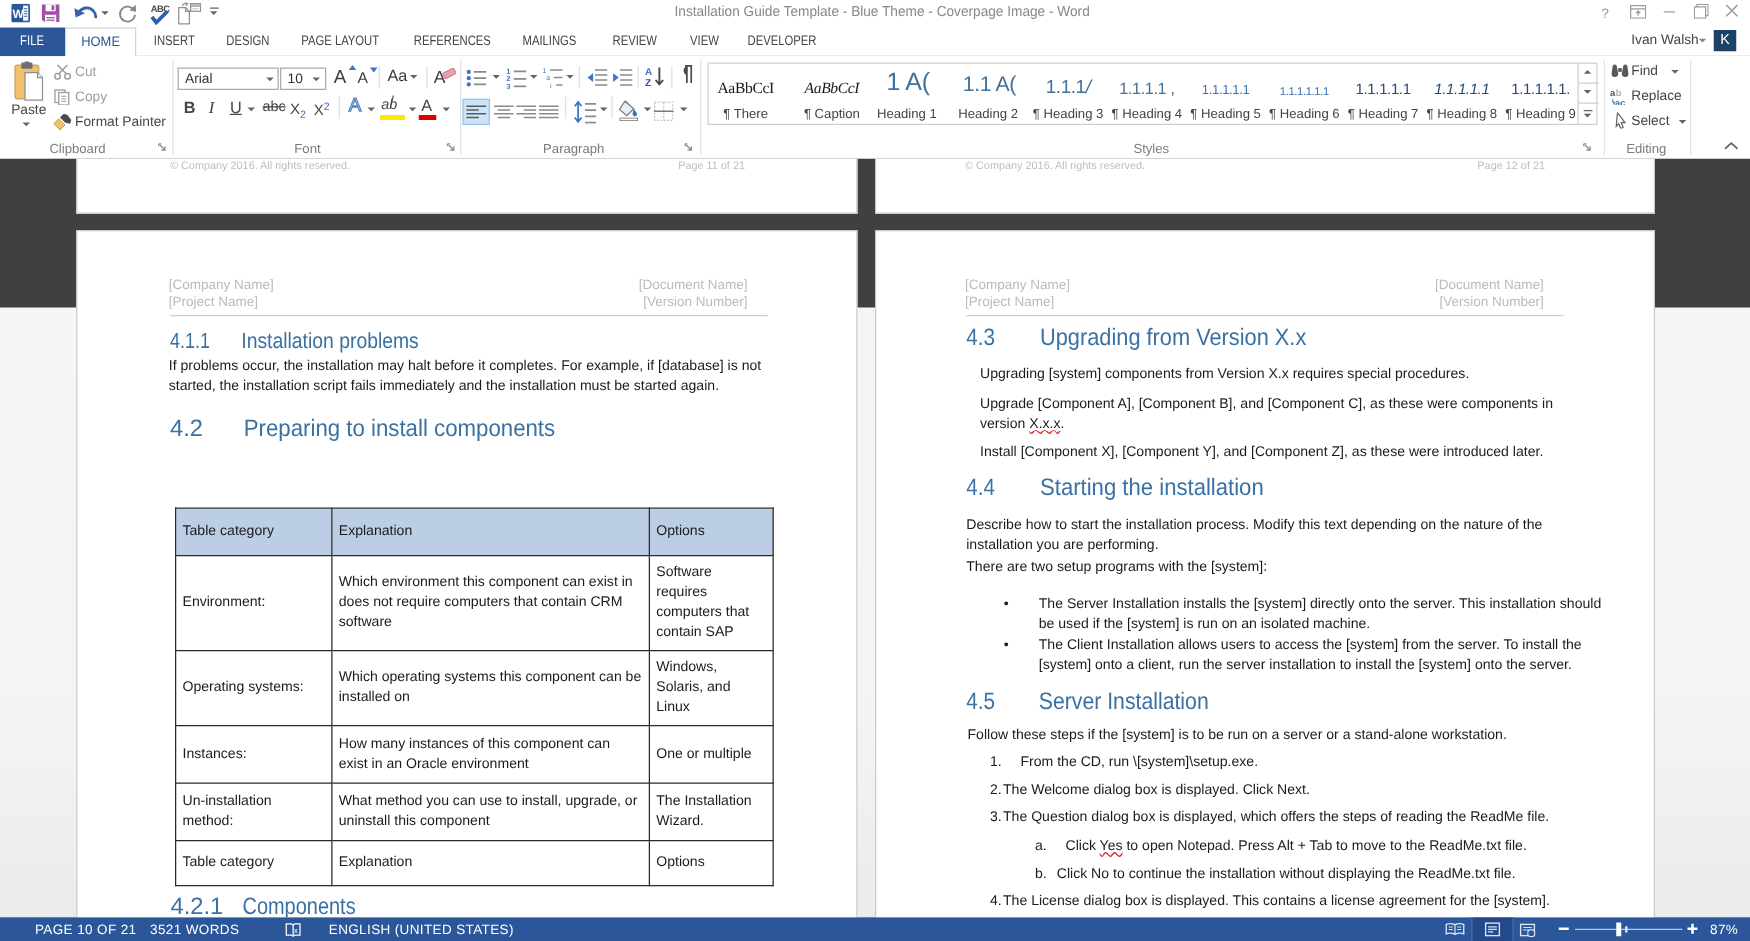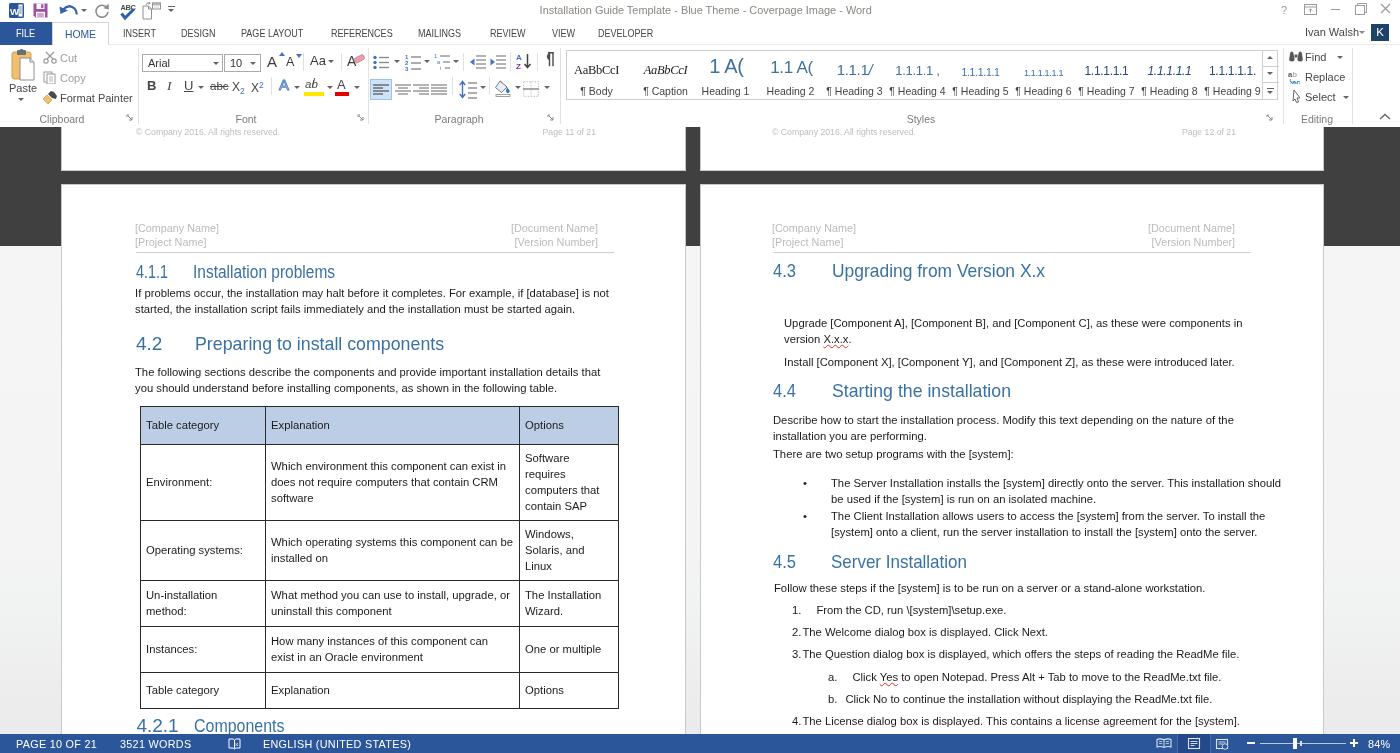--- a/index.html
+++ b/index.html
@@ -361,21 +361,21 @@
   <div class="caret" style="left:544px;top:41px;"></div>
   <svg class="svgi" style="left:547px;top:69px;" width="9" height="9" viewBox="0 0 9 9">
     <path d="M1 1 L1 3 M1 1 L3 1" stroke="#8a8a8a" fill="none"></path>
     <path d="M2 2 L6 6 M6 3 L6 6 L3 6" stroke="#8a8a8a" fill="none"></path>
   </svg>
 
   <div style="position:absolute;left:566px;top:5px;width:712px;height:50px;border:1px solid #cfcfcf;box-sizing:border-box;"></div>
   <div id="sgitems">
     <div class="sgit" style="left:565px;">
         <div class="sgp" style="font-size:12.5px;color:#1a1a1a;font-family:'Liberation Serif',serif;">AaBbCcI</div>
-        <div class="sgl">¶ Body</div>
+        <div class="sgl">¶ There</div>
       </div>
     <div class="sgit" style="left:634px;">
         <div class="sgp" style="font-size:12.5px;color:#1a1a1a;font-style:italic;font-family:'Liberation Serif',serif;">AaBbCcI</div>
         <div class="sgl">¶ Caption</div>
       </div>
     <div class="sgit" style="left:695px;">
         <div class="sgp" style="font-size:20px;color:#41719c;">1 A(</div>
         <div class="sgl" style="left:-2px;">Heading 1</div>
       </div>
     <div class="sgit" style="left:760px;">
@@ -460,85 +460,85 @@
   </div>
   <div class="page" id="pagebl">
     <div class="abs hdrtxt" style="left:73px;top:36px;">[Company Name]<br>[Project Name]</div>
     <div class="abs hdrtxt" style="right:87px;top:36px;text-align:right;">[Document Name]<br>[Version Number]</div>
     <div class="hline" style="left:74px;top:67px;width:478px;"></div>
     <div class="hnum h3" style="left:74px;top:76.5px;transform:scaleX(0.82);">4.1.1</div>
     <div class="htxt h3" style="left:131px;top:76.5px;transform:scaleX(0.885);">Installation problems</div>
     <div class="abs body" style="left:73px;top:100px;">If problems occur, the installation may halt before it completes. For example, if [database] is not<br>started, the installation script fails immediately and the installation must be started again.</div>
     <div class="hnum h2" style="left:74px;top:148px;">4.2</div>
     <div class="htxt h2" style="left:133px;top:148px;transform:scaleX(0.936);">Preparing to install components</div>
-    <div class="abs body" style="left:73px;top:179px;">The following sections describe the components and provide important installation details that<br>you should understand before installing components, as shown in the following table.</div>
     <table class="t abs" style="left:78px;top:221px;">
       <tbody>
           <tr style="height:37.6px;background:#bccee5;">
         <td style="width:114px;">Table category</td>
             <td style="width:243px;">Explanation</td>
             <td style="width:88px;">Options</td>
       </tr>
       <tr style="height:76px;">
         <td>Environment:</td>
             <td>Which environment this component can exist in<br>does not require computers that contain CRM<br>software</td>
             <td>Software<br>requires<br>computers that<br>contain SAP</td>
       </tr>
       <tr style="height:60.4px;">
         <td>Operating systems:</td>
             <td>Which operating systems this component can be<br>installed on</td>
             <td>Windows,<br>Solaris, and<br>Linux</td>
       </tr>
       <tr style="height:46px;">
+        <td>Instances:</td>
+            <td>How many instances of this component can<br>exist in an Oracle environment</td>
+            <td>One or multiple</td>
+      </tr>
+      <tr style="height:46px;">
         <td>Un-installation<br>method:</td>
             <td>What method you can use to install, upgrade, or<br>uninstall this component</td>
             <td>The Installation<br>Wizard.</td>
-      </tr>
-      <tr style="height:46px;">
-        <td>Instances:</td>
-            <td>How many instances of this component can<br>exist in an Oracle environment</td>
-            <td>One or multiple</td>
       </tr>
       <tr style="height:36px;">
         <td>Table category</td>
             <td>Explanation</td>
             <td>Options</td>
       </tr>
     </tbody>
       </table>
     <div class="hnum h2" style="left:74.4px;top:530px;">4.2.1</div>
     <div class="htxt h2" style="left:132px;top:530px;transform:scaleX(0.84);">Components</div>
   </div>
   <div class="page" id="pagebr">
     <div class="abs hdrtxt" style="left:71px;top:36px;">[Company Name]<br>[Project Name]</div>
     <div class="abs hdrtxt" style="right:88px;top:36px;text-align:right;">[Document Name]<br>[Version Number]</div>
     <div class="hline" style="left:72px;top:67px;width:478px;"></div>
     <div class="hnum h2" style="left:72px;top:75px;transform:scaleX(0.87);">4.3</div>
     <div class="htxt h2" style="left:131px;top:75px;transform:scaleX(0.917);">Upgrading from Version X.x</div>
+    <div class="abs body" style="left:83px;top:106px;">Upgrading [system] components from Version X.x requires special procedures.</div>
     <div class="abs body" style="left:83px;top:130px;">Upgrade [Component A], [Component B], and [Component C], as these were components in<br>version <span class="sq">X.x.x</span>.</div>
     <div class="abs body" style="left:83px;top:168.5px;">Install [Component X], [Component Y], and [Component Z], as these were introduced later.</div>
     <div class="hnum h2" style="left:72px;top:195px;transform:scaleX(0.87);">4.4</div>
     <div class="htxt h2" style="left:131px;top:195px;transform:scaleX(0.931);">Starting the installation</div>
     <div class="abs body" style="left:72px;top:226.5px;">Describe how to start the installation process. Modify this text depending on the nature of the<br>installation you are performing.</div>
     <div class="abs body" style="left:72px;top:261px;">There are two setup programs with the [system]:</div>
     <div class="abs body" style="left:102px;top:290px;"><span style="position:absolute;left:0;">•</span><span style="display:inline-block;margin-left:28px;">The Server Installation installs the [system] directly onto the server. This installation should<br>be used if the [system] is run on an isolated machine.</span></div>
     <div class="abs body" style="left:102px;top:323px;"><span style="position:absolute;left:0;">•</span><span style="display:inline-block;margin-left:28px;">The Client Installation allows users to access the [system] from the server. To install the<br>[system] onto a client, run the server installation to install the [system] onto the server.</span></div>
     <div class="hnum h2" style="left:72px;top:365.5px;transform:scaleX(0.87);">4.5</div>
     <div class="htxt h2" style="left:130px;top:365.5px;transform:scaleX(0.894);">Server Installation</div>
     <div class="abs body" style="left:73px;top:395px;">Follow these steps if the [system] is to be run on a server or a stand-alone workstation.</div>
     <div class="abs body" style="left:91px;top:417px;">1.<span style="margin-left:15px;">From the CD, run \[system]\setup.exe.</span></div>
     <div class="abs body" style="left:91px;top:439px;">2.<span style="margin-left:1px;">The Welcome dialog box is displayed. Click Next.</span></div>
     <div class="abs body" style="left:91px;top:461px;">3.<span style="margin-left:1px;">The Question dialog box is displayed, which offers the steps of reading the ReadMe file.</span></div>
     <div class="abs body" style="left:127px;top:484px;">a.<span style="margin-left:15px;">Click <span class="sq">Yes</span> to open Notepad. Press Alt + Tab to move to the ReadMe.txt file.</span></div>
     <div class="abs body" style="left:127px;top:506px;">b.<span style="margin-left:8px;">Click No to continue the installation without displaying the ReadMe.txt file.</span></div>
     <div class="abs body" style="left:91px;top:528px;">4.<span style="margin-left:1px;">The License dialog box is displayed. This contains a license agreement for the [system].</span></div>
   </div>
 </div>
 <div id="statusbar">
-  <div class="s" style="left:16px;">PAGE 10 OF 21</div>
+  <div class="s" style="left:0;padding-left:28px;">PAGE 10 OF 21</div>
   <div class="s" style="left:120px;">3521 WORDS</div>
   <svg class="svgi" style="left:228px;top:4px;" width="13" height="12" viewBox="0 0 13 12">
     <path d="M1 1 L5 1 Q6 1.6 6.5 2 Q7 1.6 8 1 L12 1 L12 10 L8 10 Q7 10.5 6.5 11 Q6 10.5 5 10 L1 10 Z" fill="none" stroke="#fff" stroke-width="1"></path>
     <line x1="6.5" y1="2" x2="6.5" y2="10.5" stroke="#fff"></line>
     <text x="7.2" y="8" font-size="6" fill="#fff">x</text>
   </svg>
   <div class="s" style="left:263px;">ENGLISH (UNITED STATES)</div>
   <div style="position:absolute;left:1177px;top:0;width:34px;height:19px;background:#24498a;border-left:1px solid #4a6ca8;border-right:1px solid #4a6ca8;box-sizing:border-box;"></div>
   <svg class="svgi" style="left:1156px;top:4px;" width="16" height="11" viewBox="0 0 16 11">
     <path d="M1 1.5 Q4.5 0.2 8 1.8 Q11.5 0.2 15 1.5 L15 9 Q11.5 7.8 8 9.4 Q4.5 7.8 1 9 Z" fill="none" stroke="#dbe3ef" stroke-width="1.1"></path>
@@ -565,14 +565,14 @@
         <line x1="3.5" y1="6" x2="8" y2="6"></line>
       </g>
     <circle cx="10" cy="8.5" r="2.8" fill="#2b579a" stroke="#dbe3ef" stroke-width="0.9"></circle>
   </svg>
   <div style="position:absolute;left:1247px;top:8px;width:8px;height:2px;background:#fff;"></div>
   <div style="position:absolute;left:1260px;top:9px;width:86px;height:1px;background:#bcc8de;"></div>
   <div style="position:absolute;left:1293px;top:4px;width:4px;height:11px;background:#fff;"></div>
   <div style="position:absolute;left:1300px;top:7px;width:1.5px;height:5px;background:#d8e0ec;"></div>
   <div style="position:absolute;left:1350px;top:8px;width:8px;height:2px;background:#fff;"></div>
   <div style="position:absolute;left:1350px;top:5px;width:2px;height:8px;background:#fff;margin-left:3px;"></div>
-  <div class="s" style="left:1368px;">84%</div>
+  <div class="s" style="left:1368px;">87%</div>
 </div>
 
 </body></html>

